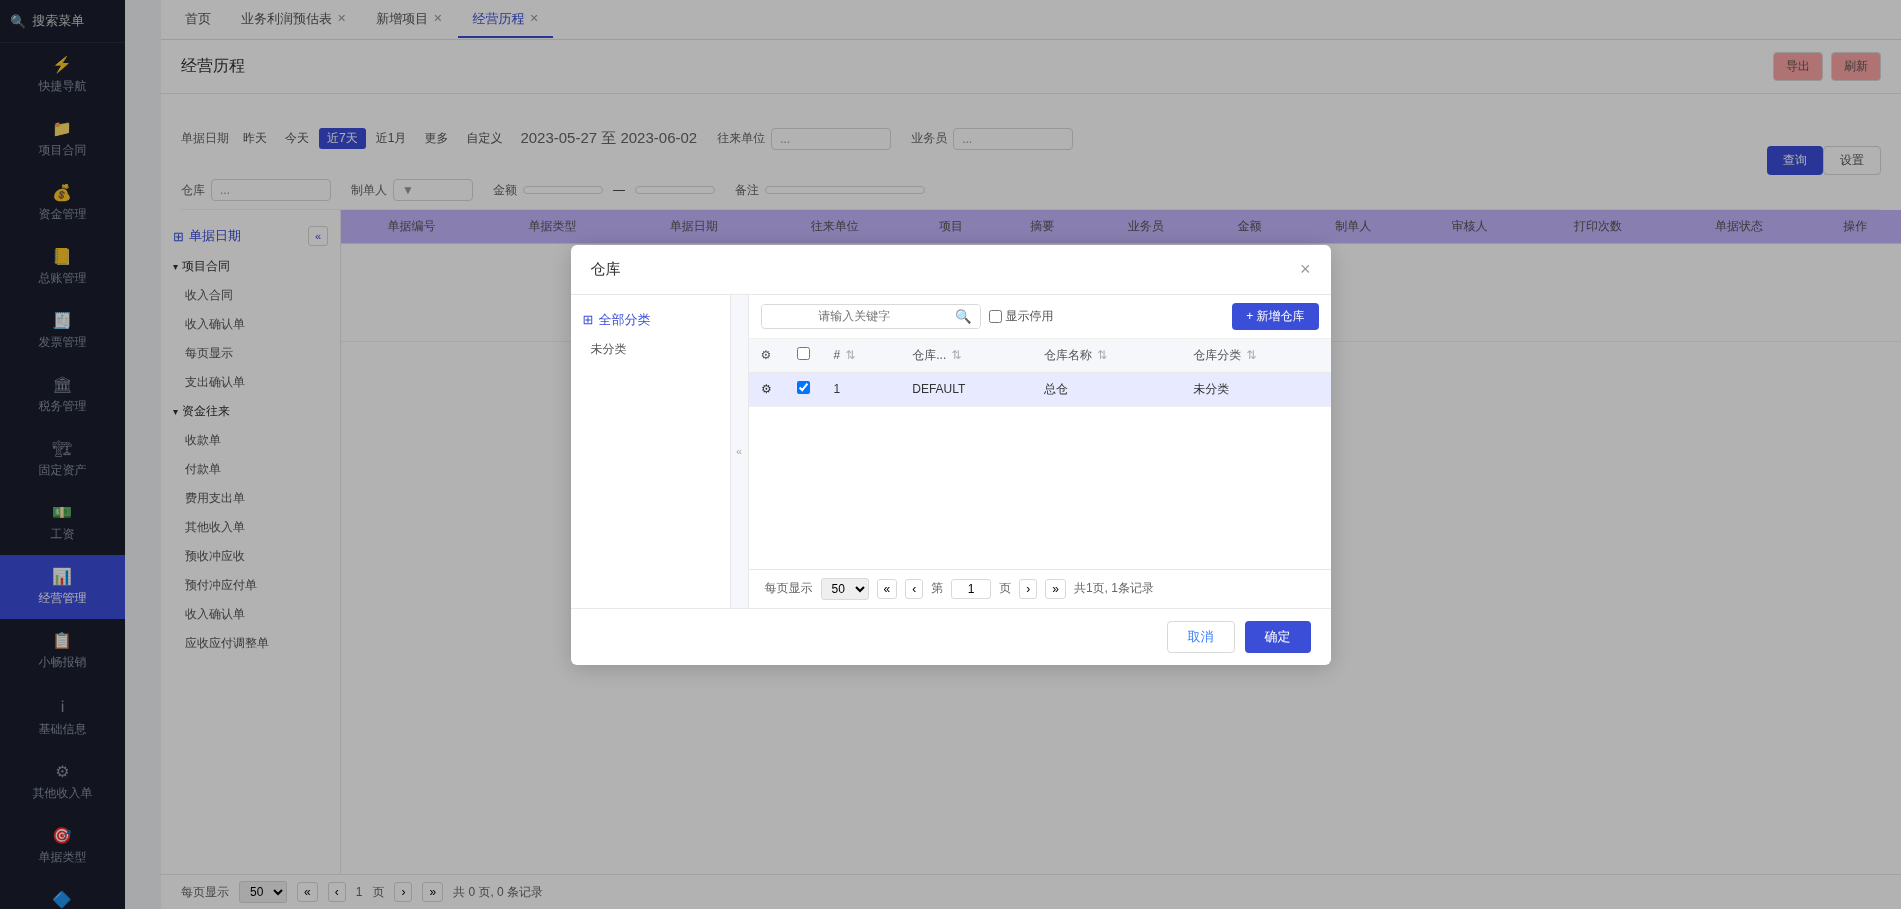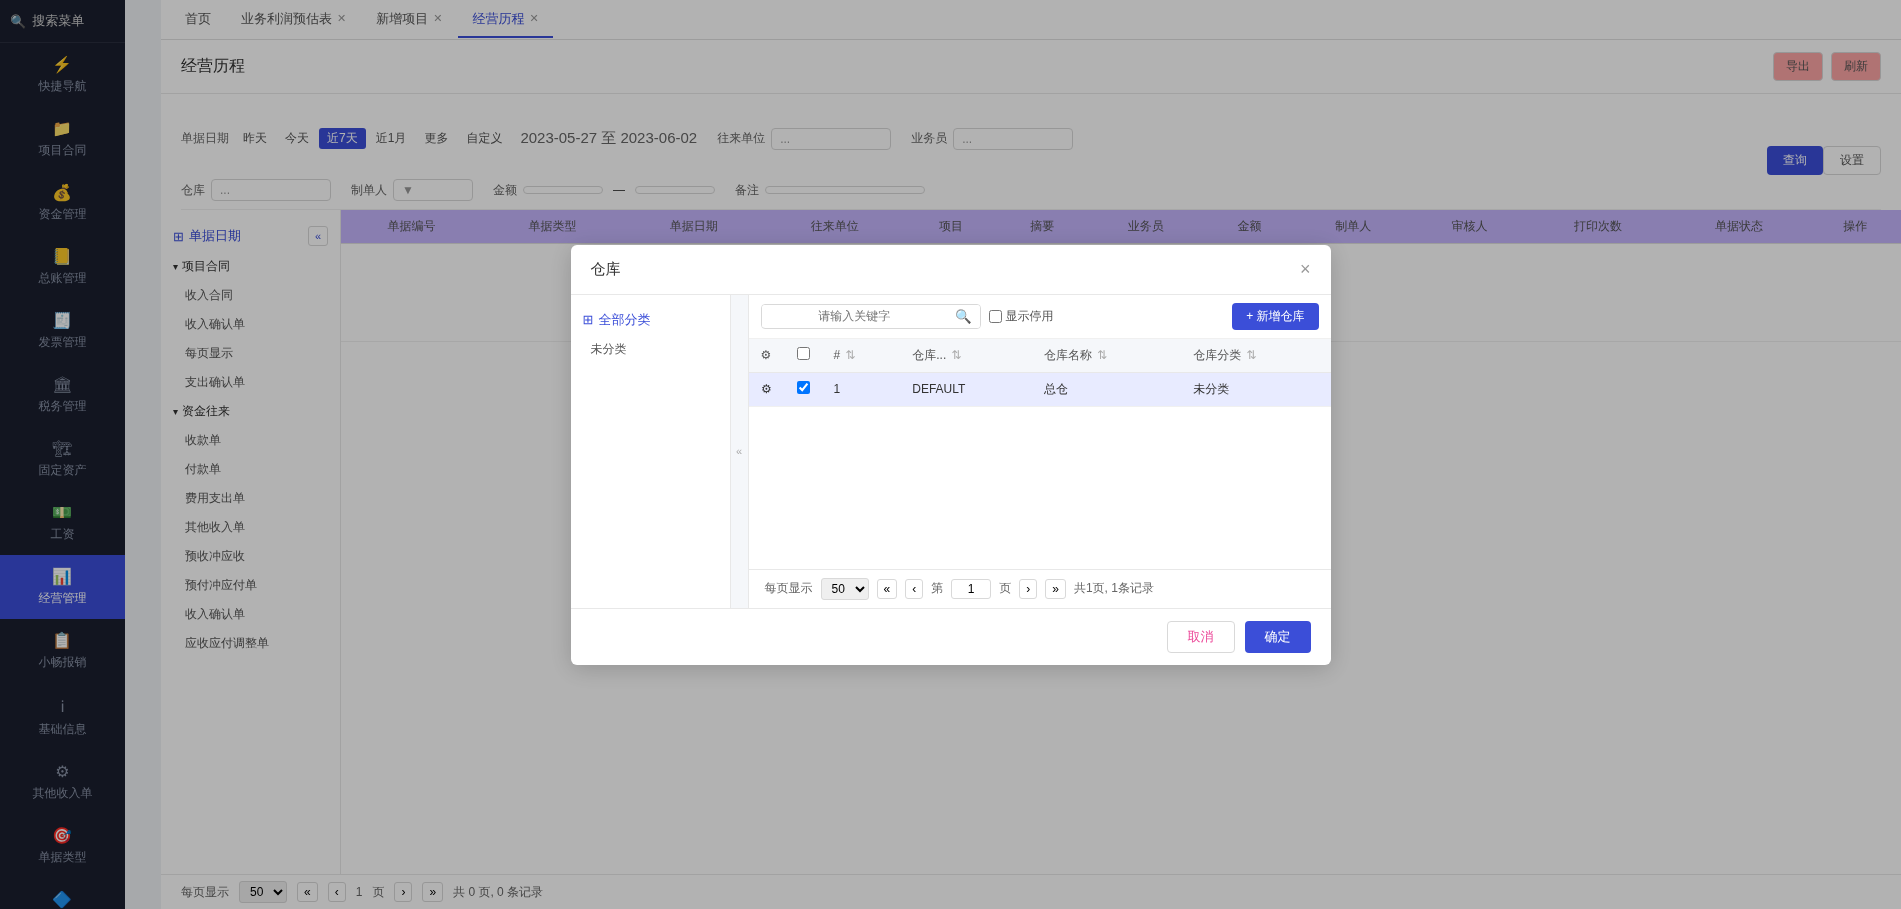--- a/index.html
+++ b/index.html
@@ -136,21 +136,21 @@
     .modal-table th.center, .modal-table td.center { text-align: center; }
     .sort-icon { color: #aaa; margin-left: 2px; }
 
     
     .modal-pagination {
       padding: 8px 16px; border-top: 1px solid #e8e8e8; display: flex; align-items: center; gap: 8px; font-size: 12px; color: #666;
     }
     .modal-footer {
       padding: 12px 20px; border-top: 1px solid #e8e8e8; display: flex; justify-content: flex-end; gap: 10px;
     }
-    .btn-cancel { background: #fff; border: 1px solid #d9d9d9; padding: 6px 20px; border-radius: 4px; cursor: pointer; font-size: 13px; color: #ec4899; }
+    .btn-cancel { background: #fff; border: 1px solid #d9d9d9; padding: 6px 20px; border-radius: 4px; cursor: pointer; font-size: 13px; color: #3b82f6; }
     .btn-confirm { background: #3b4ed8; color: #fff; border: none; padding: 6px 20px; border-radius: 4px; cursor: pointer; font-size: 13px; }
 
     
     ::-webkit-scrollbar { width: 6px; height: 6px; }
     ::-webkit-scrollbar-track { background: #f1f1f1; }
     ::-webkit-scrollbar-thumb { background: #ccc; border-radius: 3px; }
 
     .filter-section { background: #fff; padding: 8px 20px 0; }
     .filter-row2 { display: flex; align-items: center; gap: 20px; padding-bottom: 8px; border-bottom: 1px solid #f0f0f0; }
 

